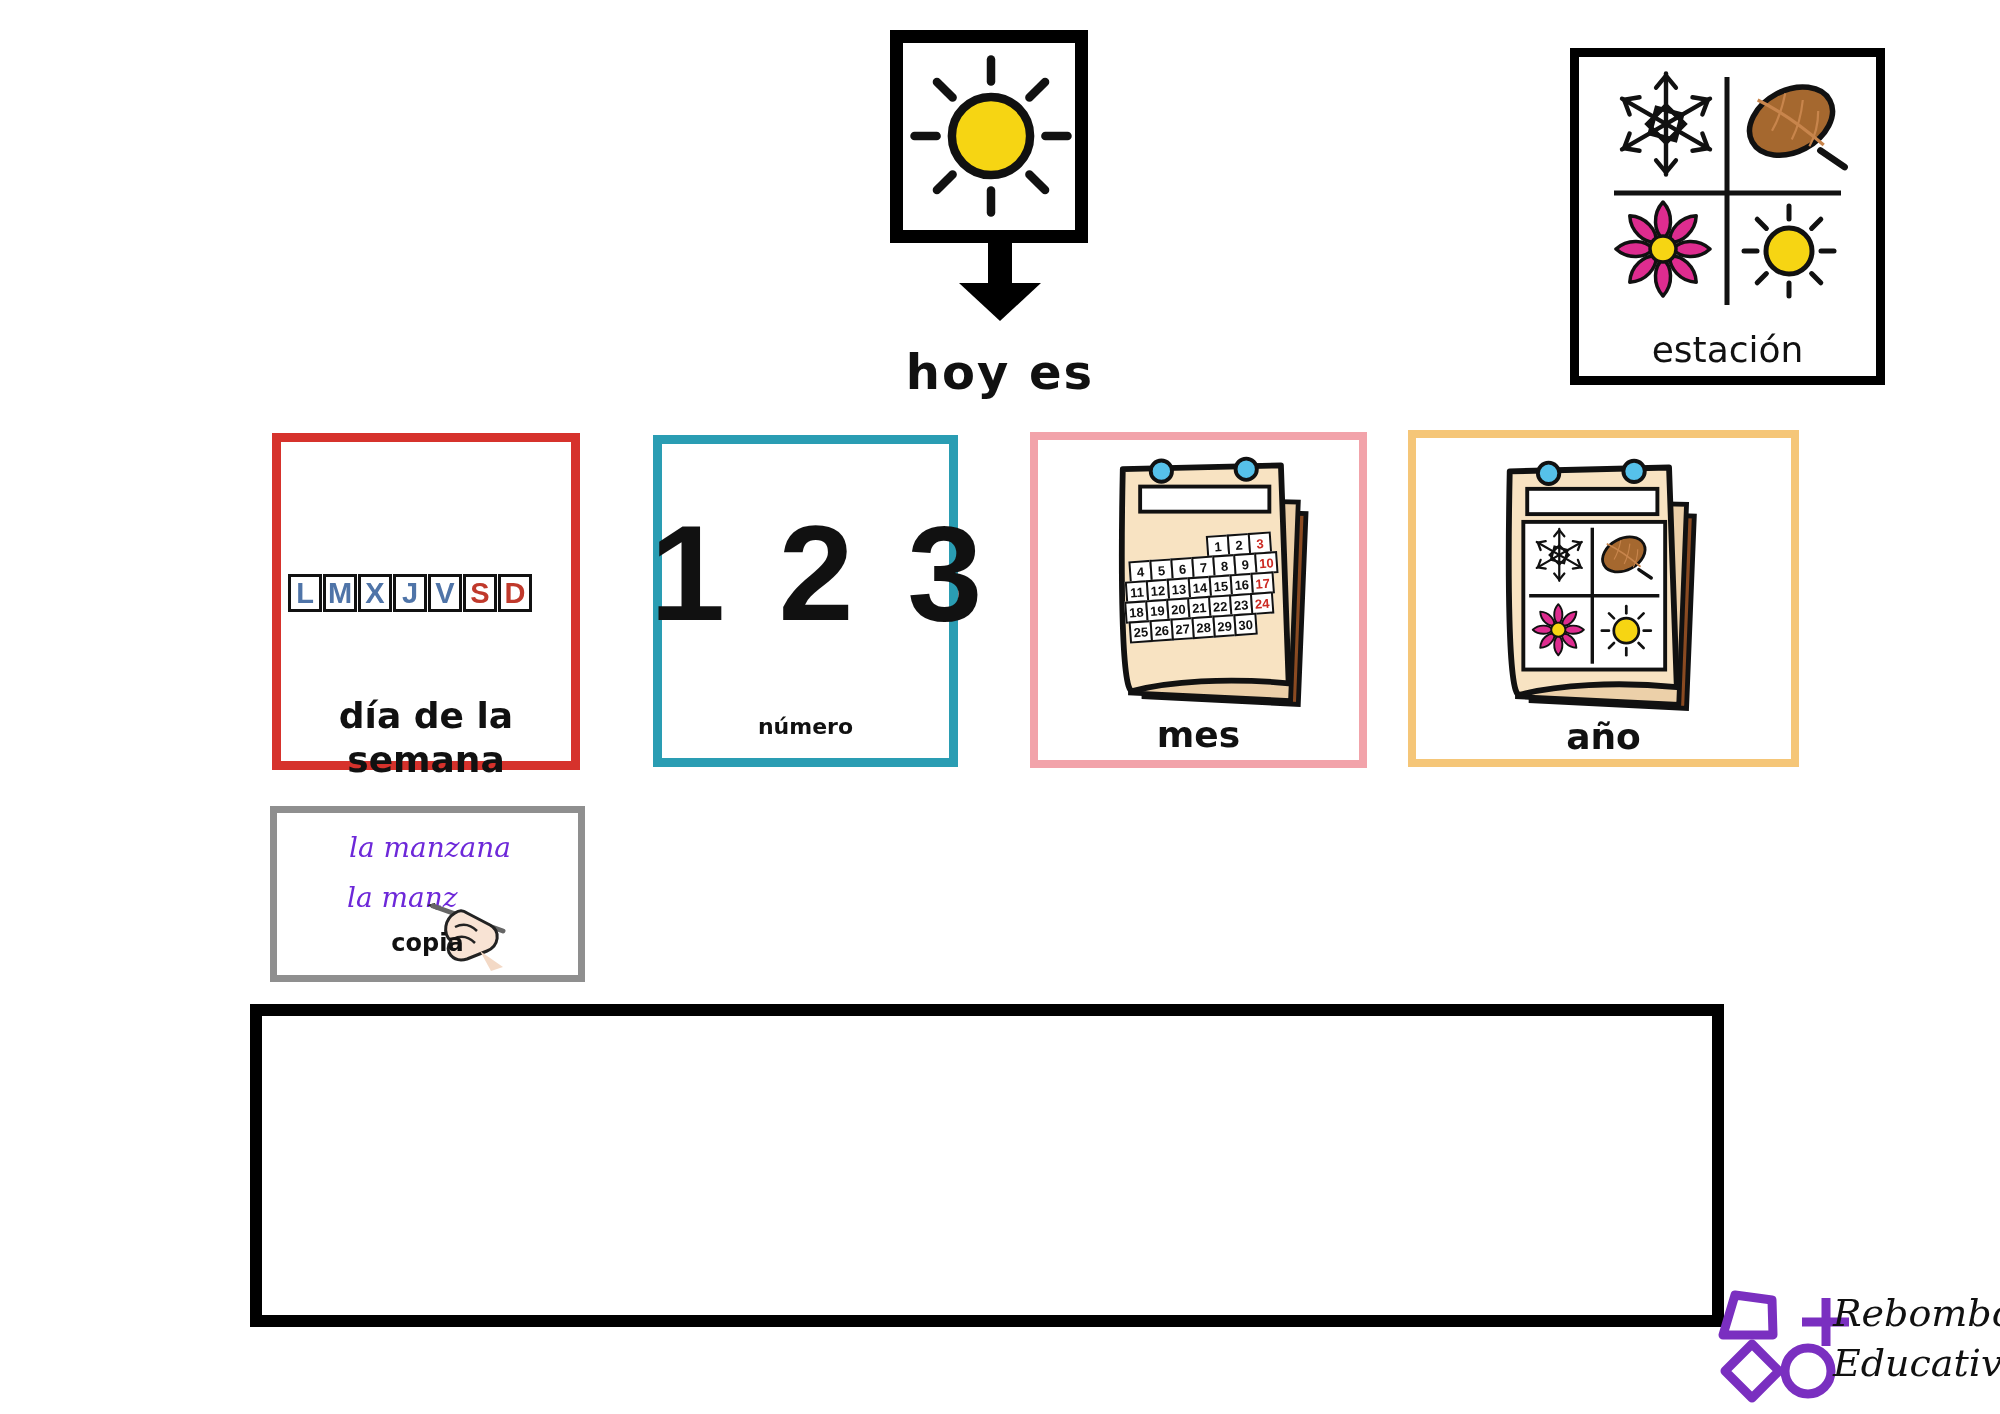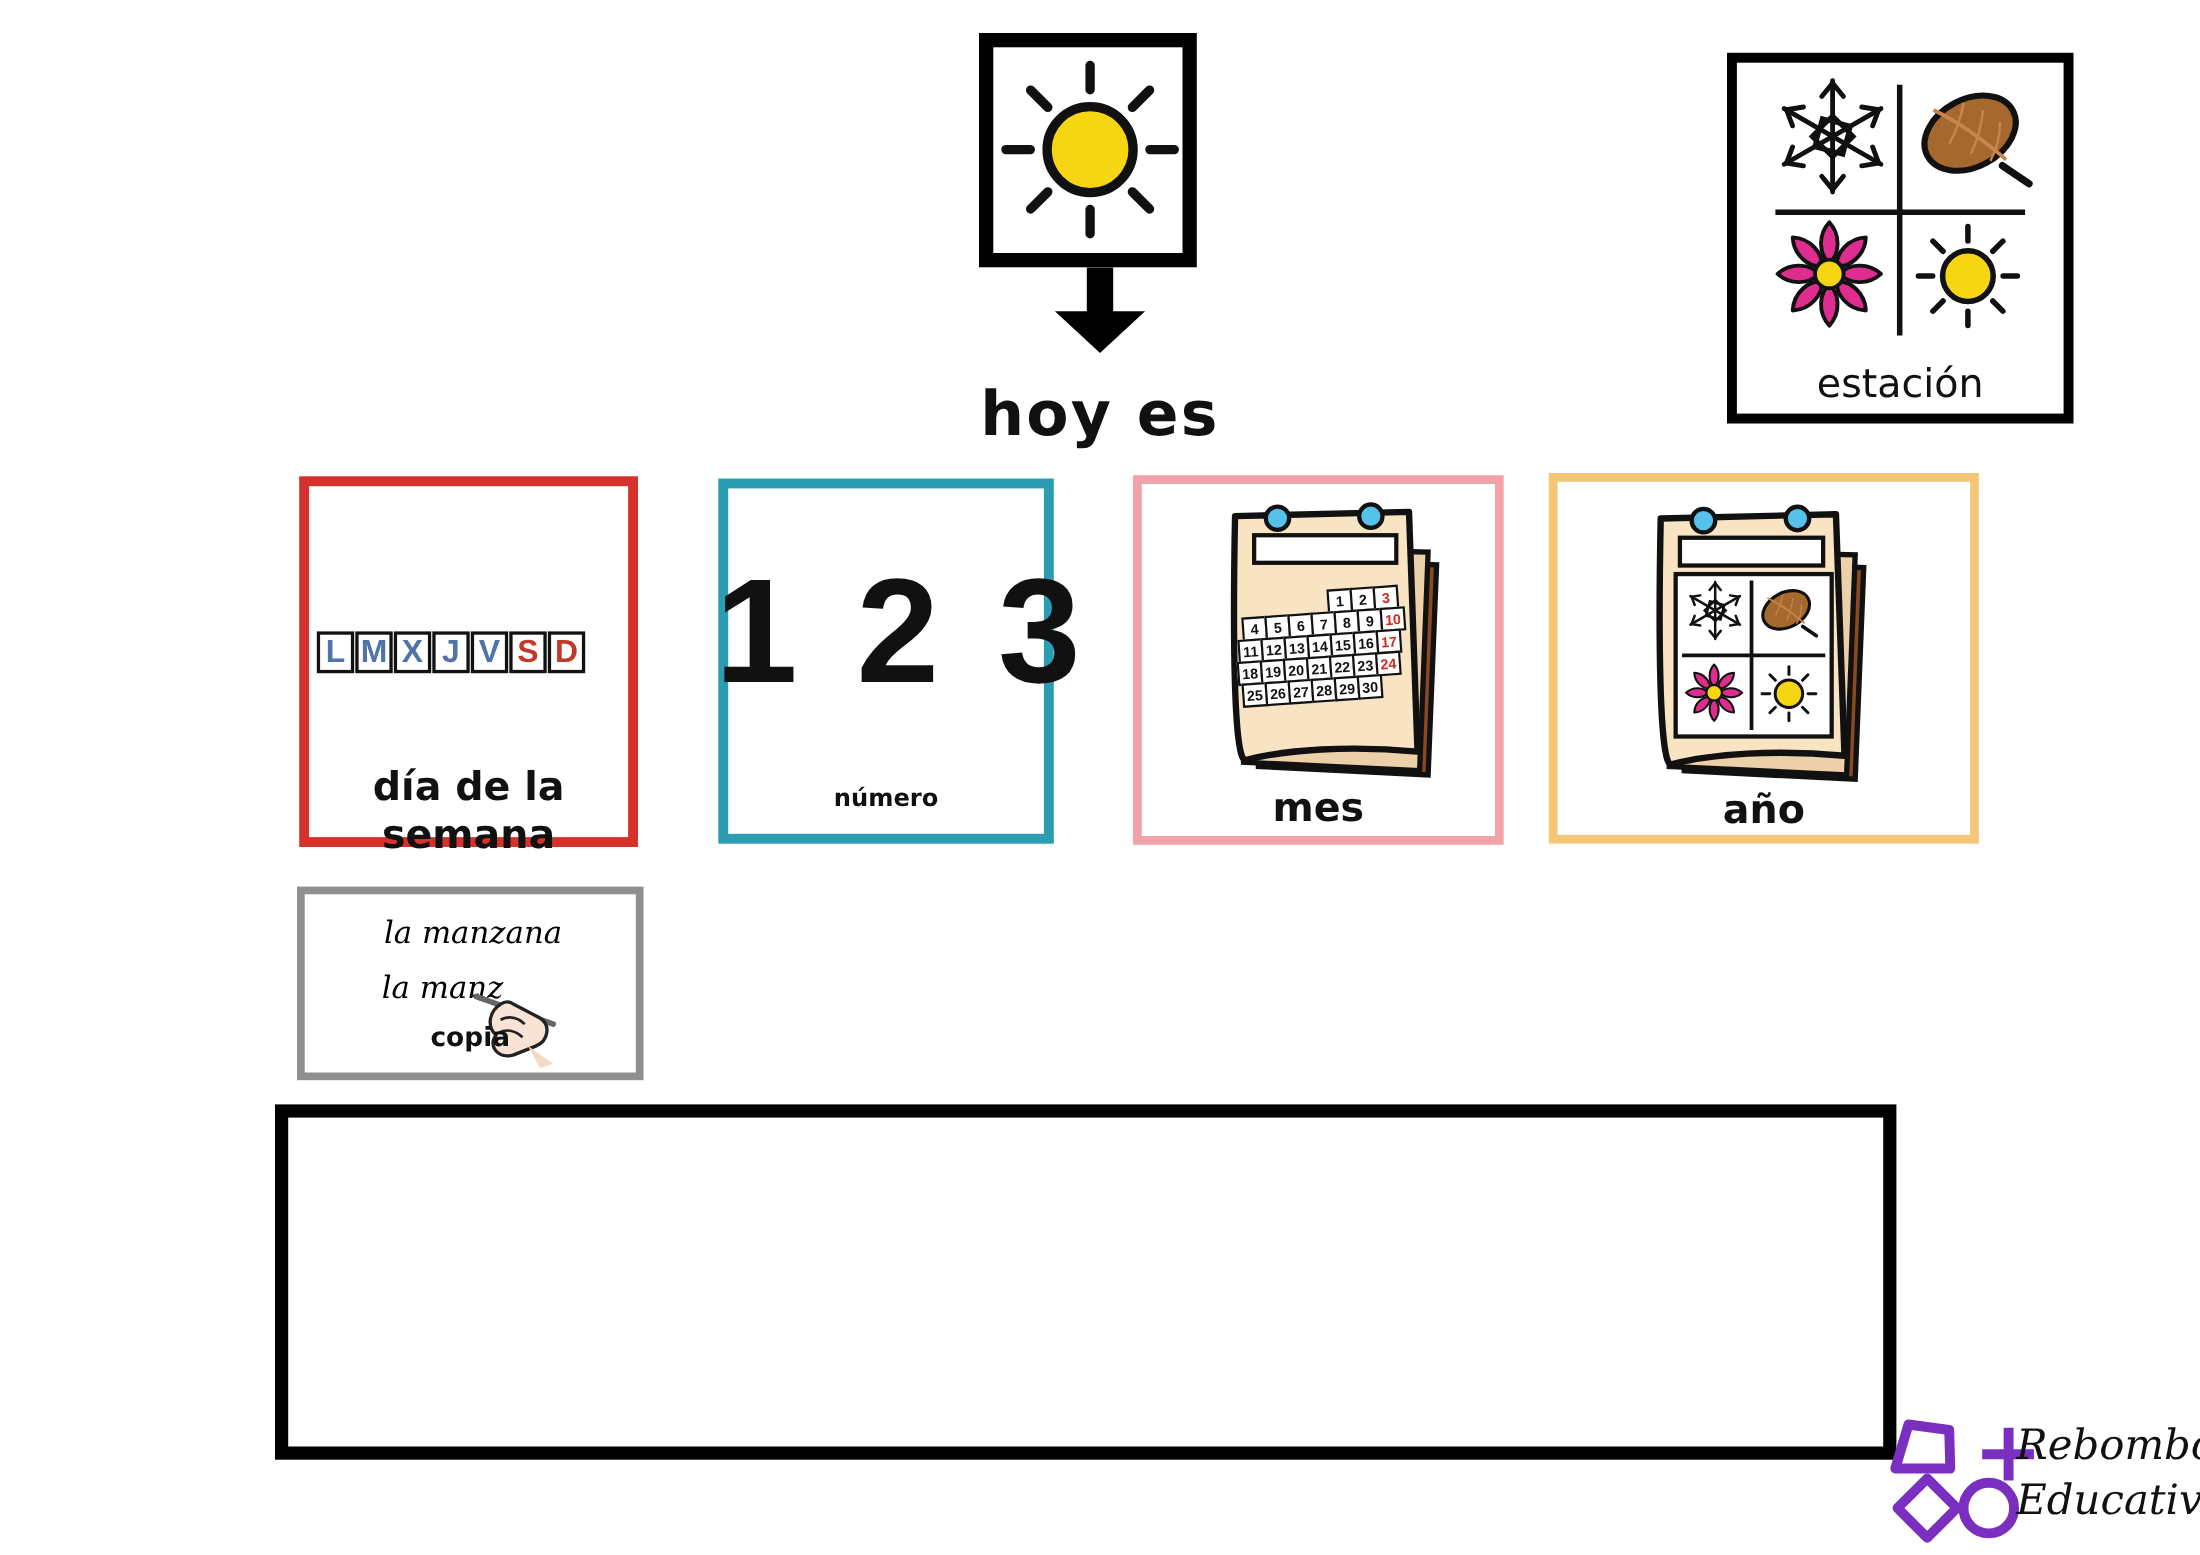--- a/index.html
+++ b/index.html
@@ -9,21 +9,21 @@
     background: #fff; overflow: hidden;
     font-family: "DejaVu Sans", sans-serif; color:#111;
   }
   .abs { position:absolute; }
 
   
   #sun-box { left:890px; top:30px; width:198px; height:213px; border:13px solid #000; background:#fff; }
   #sun-box svg { position:absolute; left:3px; top:8px; }
   #down-arrow { left:950px; top:243px; }
   #today-label { left:860px; top:344px; width:280px; text-align:center;
-                 font-size:56px; font-weight:bold; letter-spacing:2px; }
+                 font-size:48px; font-weight:bold; letter-spacing:2px; }
 
   
   #season-box { left:1570px; top:48px; width:315px; height:337px; border:9px solid #000; background:#fff; }
   #season-box svg.season-grid { position:absolute; left:0; top:0; }
   .season-label { position:absolute; left:0; top:272px; width:100%; text-align:center;
                   font-size:36px; font-weight:normal; }
 
   
   .card { position:absolute; background:#fff; }
   #day-card    { left:272px;  top:433px; width:308px; height:337px; border:9px solid var(--day-border,#d6322c); }
@@ -55,21 +55,21 @@
   
   #cal-grid { position:absolute; left:82px; top:102px; transform:rotate(-4deg); transform-origin:0 0; }
   .cal-row { display:flex; margin-bottom:-2px; }
   .cal-cell { width:23px; height:22px; border:2px solid #111; background:#fff; margin-right:-2px;
               display:flex; align-items:center; justify-content:center;
               font-family:"Liberation Sans", sans-serif; font-size:13px; font-weight:bold; }
 
   
   #copy-card { left:270px; top:806px; width:315px; height:176px; border:7px solid var(--copy-border,#8f8f8f); background:#fff; }
   .cursive { position:absolute; font-family:"DejaVu Serif", serif; font-style:italic;
-             font-size:28px; color:#000000; white-space:nowrap; }
+             font-size:28px; color:#6d28d9; white-space:nowrap; }
   #copy-line1 { left:72px; top:18px; }
   #copy-line2 { left:70px; top:68px; }
   #hand-icon { position:absolute; left:148px; top:66px; }
   #copy-label { top:116px; font-size:24px; }
 
   
   #writing-box { left:250px; top:1004px; width:1474px; height:323px; border:12px solid #000; background:#fff; }
 
   
   #logo-shapes { left:1702px; top:1272px; }

